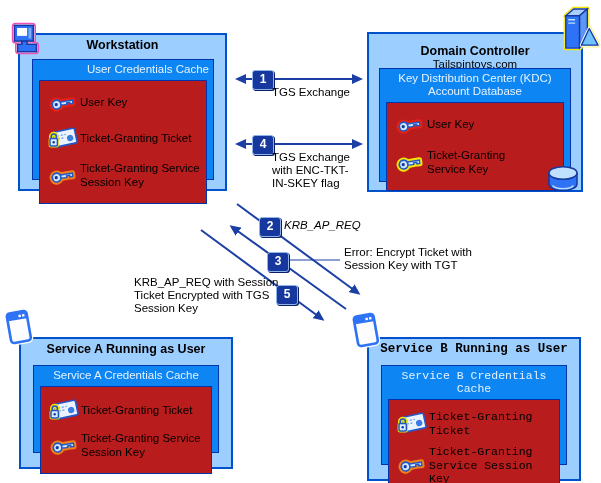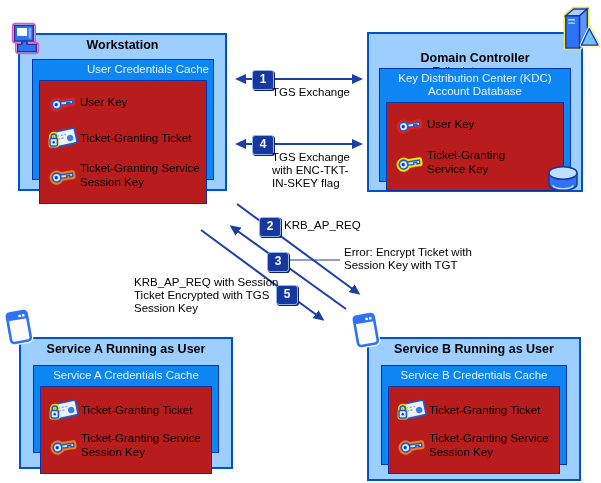--- a/index.html
+++ b/index.html
@@ -111,21 +111,21 @@
           <rect x="11" y="25" width="18" height="7" rx="1" fill="#fff"></rect>
         </g>
       <rect x="8" y="7" width="18" height="15" fill="#2e72f5" stroke="#16389e" stroke-width="1.4"></rect>
       <rect x="10.5" y="9.5" width="9.5" height="7.5" fill="#fff"></rect>
       <rect x="21.5" y="9.5" width="2.5" height="10" fill="#7fb0ff"></rect>
       <path d="M15 22 v3 h-4 v7 h18 v-7 h-9 v-3 z" fill="#2e72f5" stroke="#16389e" stroke-width="1.4"></path>
     </svg>
   </div>
 
   <div class="node-box" style="left:367px;top:32px;width:216px;height:160px;">
-    <div class="node-title" style="padding-top:17px;">Domain Controller</div>
+    <div class="node-title" style="padding-top:10px;">Domain Controller</div>
     <div class="node-subtitle">Tailspintoys.com</div>
     <div class="cache-box" style="left:10px;right:10px;top:34px;bottom:8px;">
       <div class="cache-header">Key Distribution Center (KDC) Account Database</div>
       <div class="cache-body">
         <div class="cred-item" style="margin-bottom:12px;">
           <span class="cred-icon">
             <svg width="30" height="24" viewBox="0 0 26 22">
                 <g transform="rotate(-14 13 11)">
               <g stroke="#e82010" stroke-width="5" stroke-linejoin="round" stroke-linecap="round" fill="#e82010">
                     <circle cx="7" cy="11" r="4"></circle>
@@ -235,21 +235,21 @@
         <g transform="rotate(-10 17 23)">
       <rect x="7" y="7" width="20" height="30" rx="3" fill="#fff" stroke="#ffffff" stroke-width="5"></rect>
       <rect x="7" y="7" width="20" height="30" rx="3" fill="#fdfdff" stroke="#2e72f5" stroke-width="2.6"></rect>
       <path d="M7.8 10 a2.5 2.5 0 0 1 2.5 -2.3 h13.4 a2.5 2.5 0 0 1 2.5 2.3 v4.6 H7.8 z" fill="#2e72f5"></path>
       <rect x="18.5" y="10" width="2.4" height="2.4" fill="#fff"></rect>
           <rect x="22.2" y="10" width="2.4" height="2.4" fill="#fff"></rect>
     </g>
       </svg>
   </div>
 
-  <div class="node-box" style="left:367px;top:337px;width:214px;height:144px;">
+  <div class="node-box" style="left:367px;top:337px;width:214px;height:144px;font-family:Liberation Mono, monospace;">
     <div class="node-title">Service B Running as User</div>
     <div class="cache-box" style="left:12px;right:12px;top:26px;bottom:14px;">
       <div class="cache-header">Service B Credentials Cache</div>
       <div class="cache-body">
         <div class="cred-item" style="margin-bottom:8px;">
           <span class="cred-icon">
             <svg width="32" height="27" viewBox="0 0 32 27">
                 <g transform="rotate(-12 16 13)">
                   <rect x="7" y="5.5" width="22" height="15" rx="1.5" fill="#eaf3ff" stroke="#2458c8" stroke-width="1.7"></rect>
                   <path d="M10.5 10 h9 M10.5 13 h6" stroke="#6fa0e8" stroke-width="1.2" stroke-dasharray="2.2 1.6"></path>
@@ -296,18 +296,18 @@
       </svg>
   </div>
 
   <div class="badge" style="left:252px;top:70px;">1</div>
   <div class="badge" style="left:259px;top:217px;">2</div>
   <div class="badge" style="left:267px;top:252px;">3</div>
   <div class="badge" style="left:252px;top:135px;">4</div>
   <div class="badge" style="left:276px;top:285px;">5</div>
 
   <div class="step-label" style="left:272px;top:86px;width:100px;">TGS Exchange</div>
-  <div class="step-label" style="left:284px;top:219px;width:110px;">KRB_AP_REQ</div>
+  <div class="step-label" style="left:284px;top:219px;width:110px;font-style:italic;">KRB_AP_REQ</div>
   <div class="step-label" style="left:272px;top:151px;width:88px;">TGS Exchange with ENC-TKT-IN-SKEY flag</div>
   <div class="step-label" style="left:344px;top:246px;width:162px;">Error: Encrypt Ticket with Session Key with TGT</div>
   <div class="step-label" style="left:118px;top:276px;width:158px;margin-left:16px;">KRB_AP_REQ with Session Ticket Encrypted with TGS Session Key</div>
 
 </div>
 
 </body></html>

